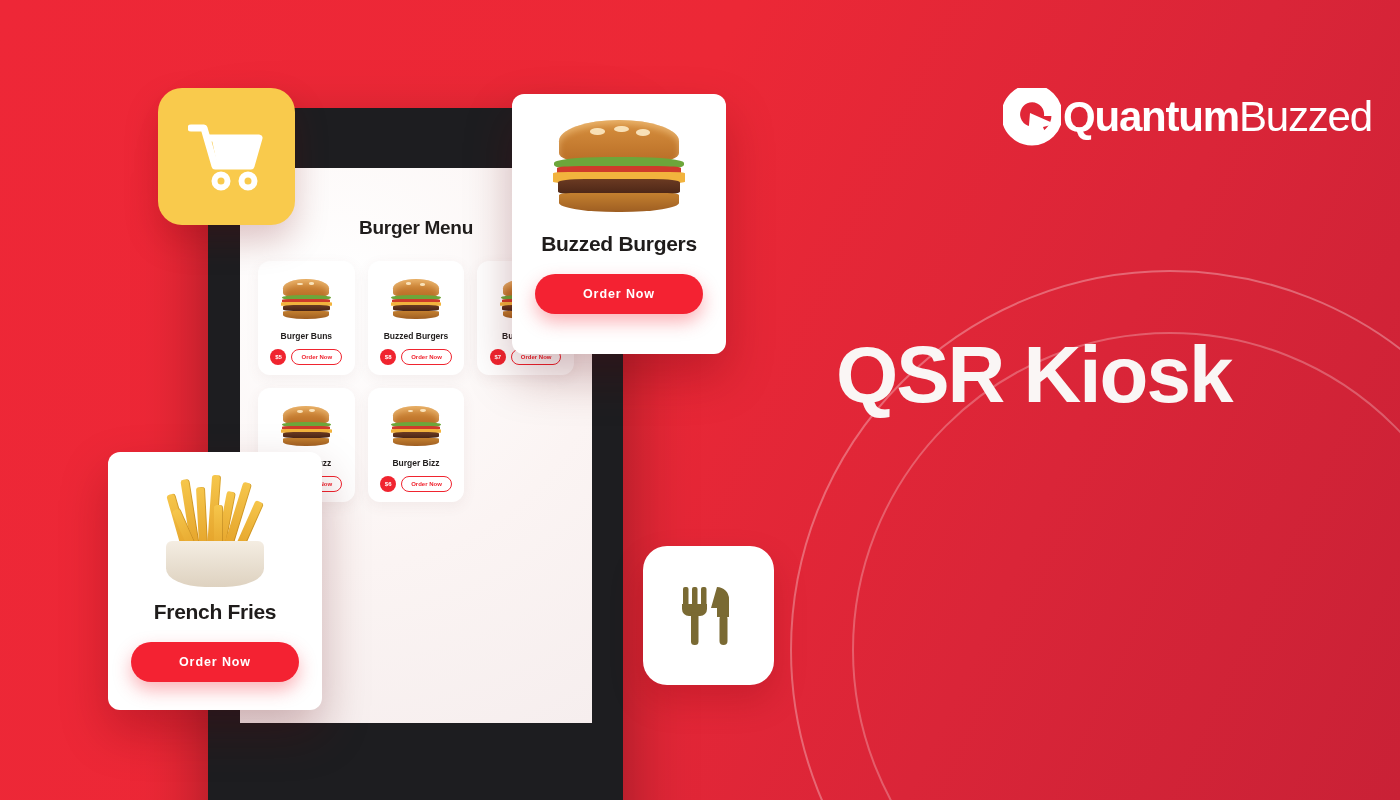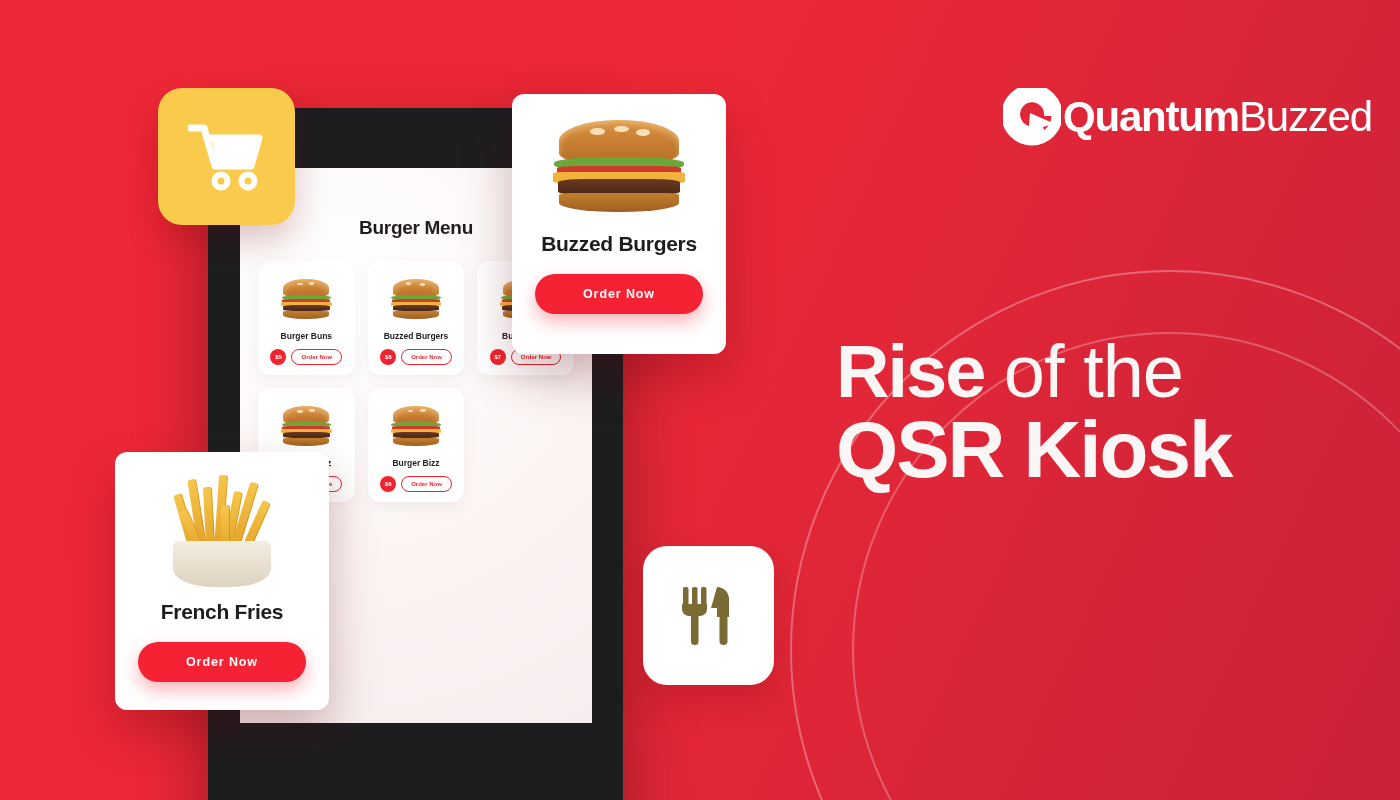--- a/index.html
+++ b/index.html
@@ -161,21 +161,21 @@
     padding: 13px 10px;
     cursor: pointer;
     box-shadow: 0 8px 18px rgba(244,34,50,0.35);
   }
 
   #card-buzzed { left: 512px; top: 94px; width: 214px; height: 260px; padding: 22px 20px 22px; }
   #card-buzzed .img-wrap { height: 100px; }
   #card-buzzed .title { margin-top: 16px; }
   #card-buzzed .order-btn { width: 168px; }
 
-  #card-fries { left: 115px; top: 452px; width: 214px; height: 258px; padding: 20px 20px 22px; }
+  #card-fries { left: 108px; top: 452px; width: 214px; height: 258px; padding: 20px 20px 22px; }
   #card-fries .img-wrap { height: 118px; }
   #card-fries .title { margin-top: 10px; }
   #card-fries .order-btn { width: 168px; }
 
   
   .icon-tile {
     position: absolute;
     border-radius: 24px;
     display: flex; align-items: center; justify-content: center;
   }
@@ -406,17 +406,16 @@
       <path d="M29 2 a25 25 0 1 0 10 48 l-7-12 a12 12 0 1 1 9-10 h13 A25 25 0 0 0 29 2 Z" fill="#ffffff"></path>
       <circle cx="29" cy="27" r="25" fill="none" stroke="#ffffff" stroke-width="11"></circle>
       <path d="M27 25 L52 36 L40 39 L45 52 L38 55 L33 42 L25 49 Z" fill="#ffffff"></path>
     </svg>
     <div class="logo-word">
       <span class="bold">Quantum</span><span class="light">Buzzed</span>
     </div>
   </div>
 
   <div class="headline">
-    <div class="l1"><span class="bold">Rise</span><span class="light"> of the</span></div>
     <div class="l2 bold">QSR Kiosk</div>
   </div>
 
 </div>
 
 </body></html>

